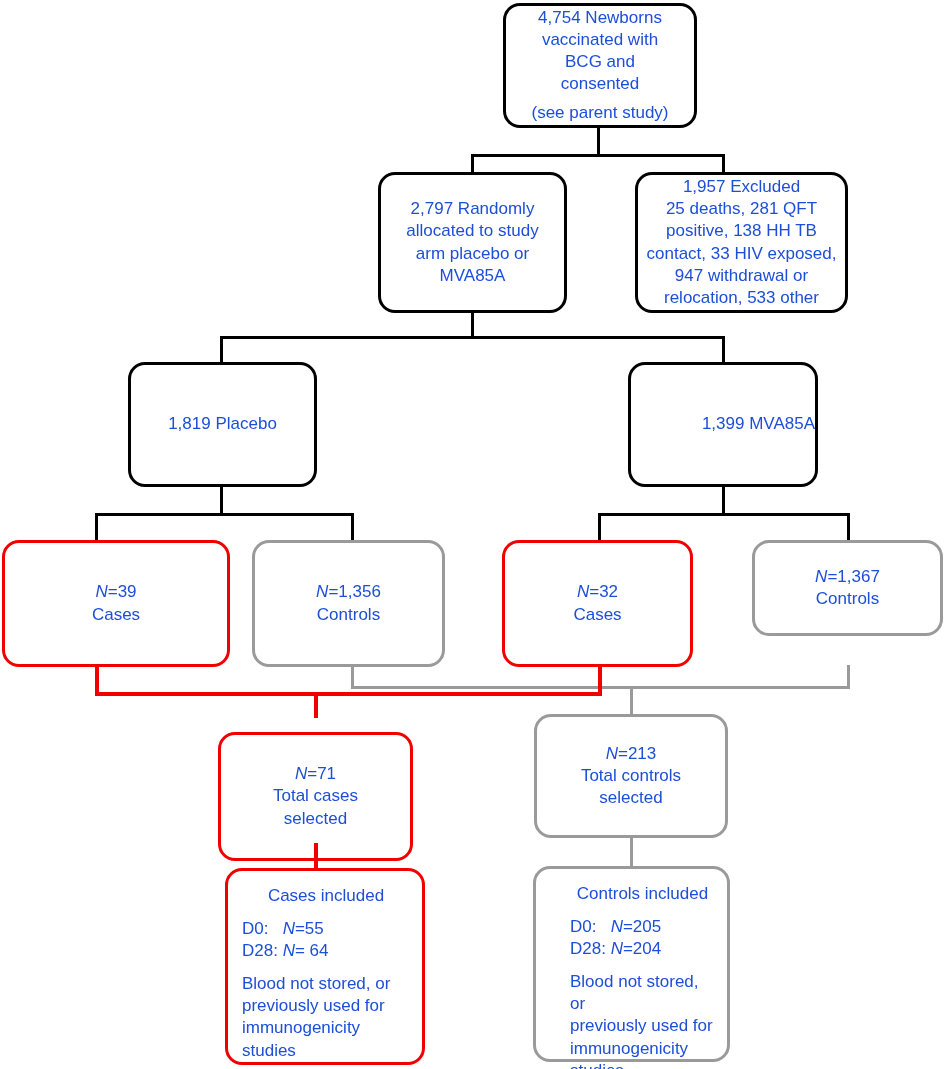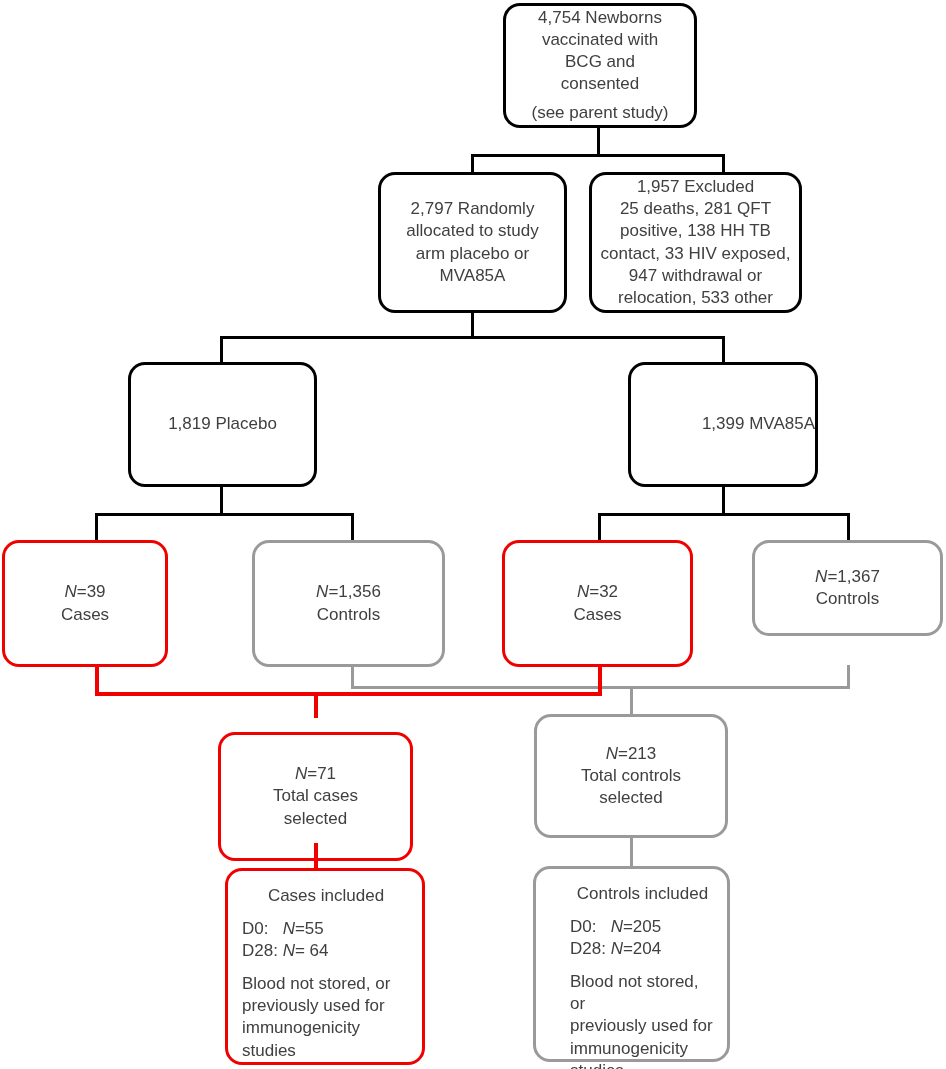--- a/index.html
+++ b/index.html
@@ -3,21 +3,21 @@
 <meta charset="utf-8">
 <title>Flow diagram</title>
 <style>
   html,body { margin:0; padding:0; background:#ffffff; }
   .canvas {
     position: relative;
     width: 946px;
     height: 1069px;
     background: #ffffff;
     font-family: "Liberation Sans", sans-serif;
-    color: #404040;
+    color: #1d4ed8;
     overflow: hidden;
   }
   .box {
     position: absolute;
     box-sizing: border-box;
     background: #ffffff;
     border: 3px solid #000000;
     border-radius: 17px;
     display: flex;
     flex-direction: column;
@@ -93,38 +93,38 @@
     <div class="note">(see parent study)</div>
   </div>
 
   <div class="box" style="left:378px;top:172px;width:189px;height:141px;">
     <div>2,797 Randomly
 allocated to study
 arm placebo or
 MVA85A</div>
   </div>
 
-  <div class="box" style="left:589px;top:172px;width:213px;height:141px;justify-content:center;">
+  <div class="box" style="left:635px;top:172px;width:213px;height:141px;justify-content:center;">
     <div>1,957 Excluded
 25 deaths, 281 QFT
 positive, 138 HH TB
 contact, 33 HIV exposed,
 947 withdrawal or
 relocation, 533 other</div>
   </div>
 
   <div class="box" style="left:128px;top:362px;width:189px;height:125px;">
     <div>1,819 Placebo</div>
   </div>
 
   <div class="box" style="left:628px;top:362px;width:190px;height:125px;align-items:flex-end;">
     <div>1,399 MVA85A</div>
   </div>
 
-  <div class="box red" style="left:2px;top:540px;width:166px;height:127px;">
+  <div class="box red" style="left:2px;top:540px;width:228px;height:127px;">
     <div><i>N</i>=39
 Cases</div>
   </div>
 
   <div class="box gray" style="left:252px;top:540px;width:193px;height:127px;">
     <div><i>N</i>=1,356
 Controls</div>
   </div>
 
   <div class="box red" style="left:502px;top:540px;width:191px;height:127px;">

